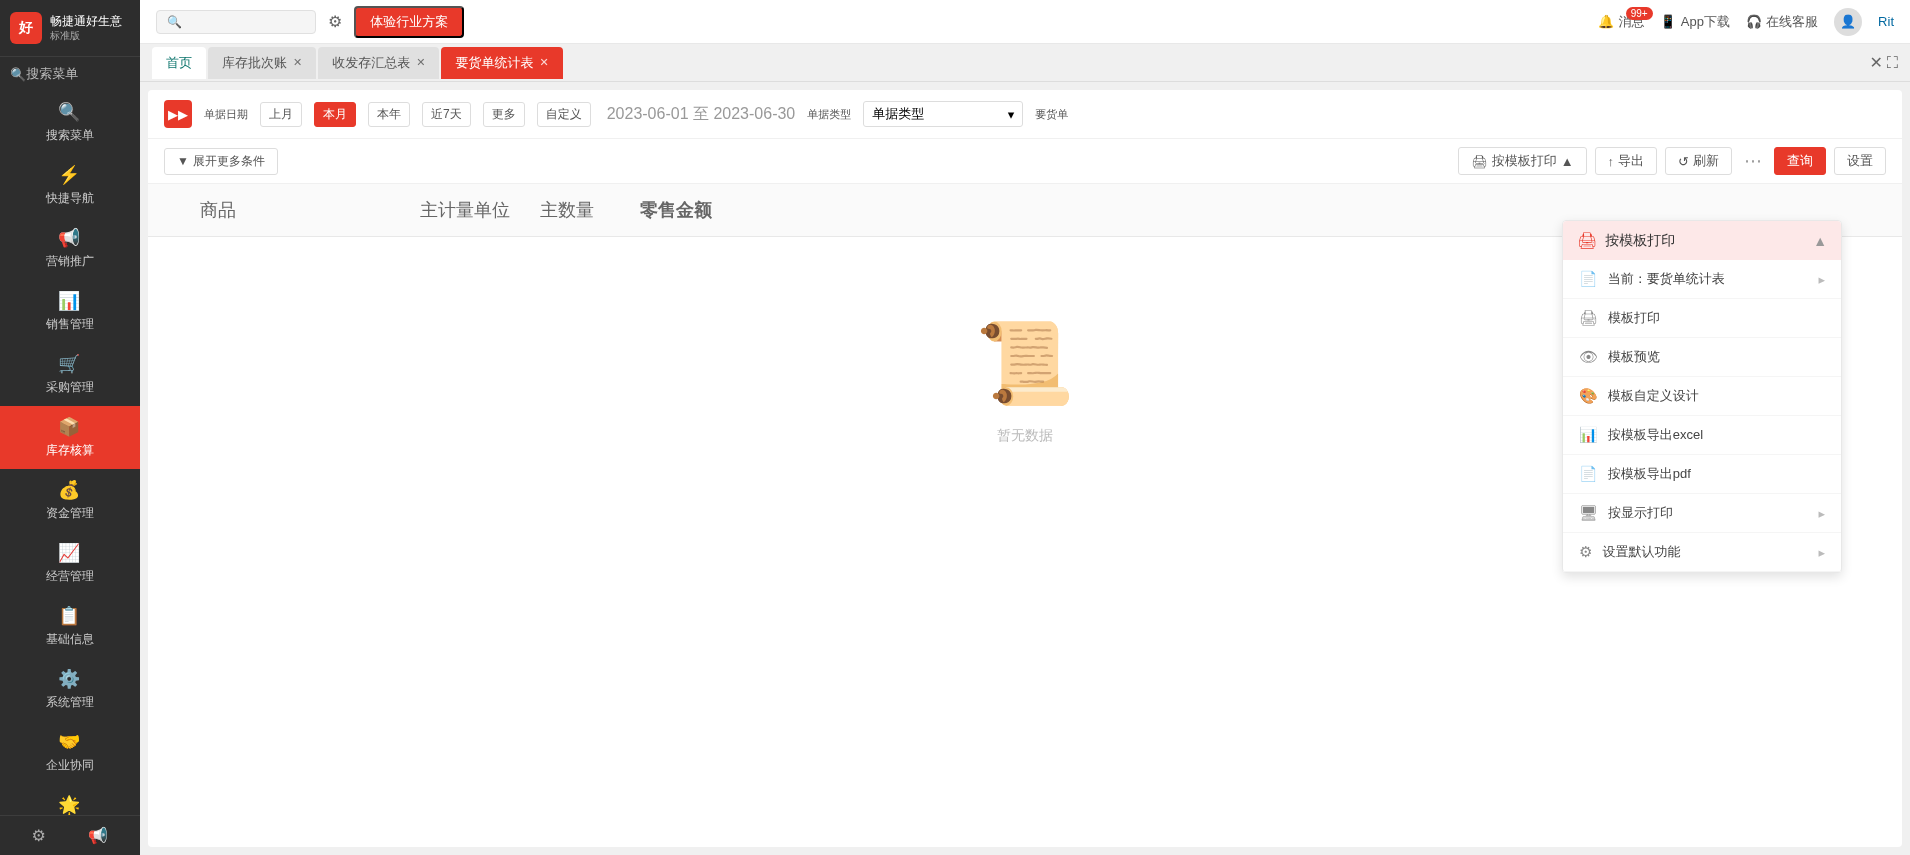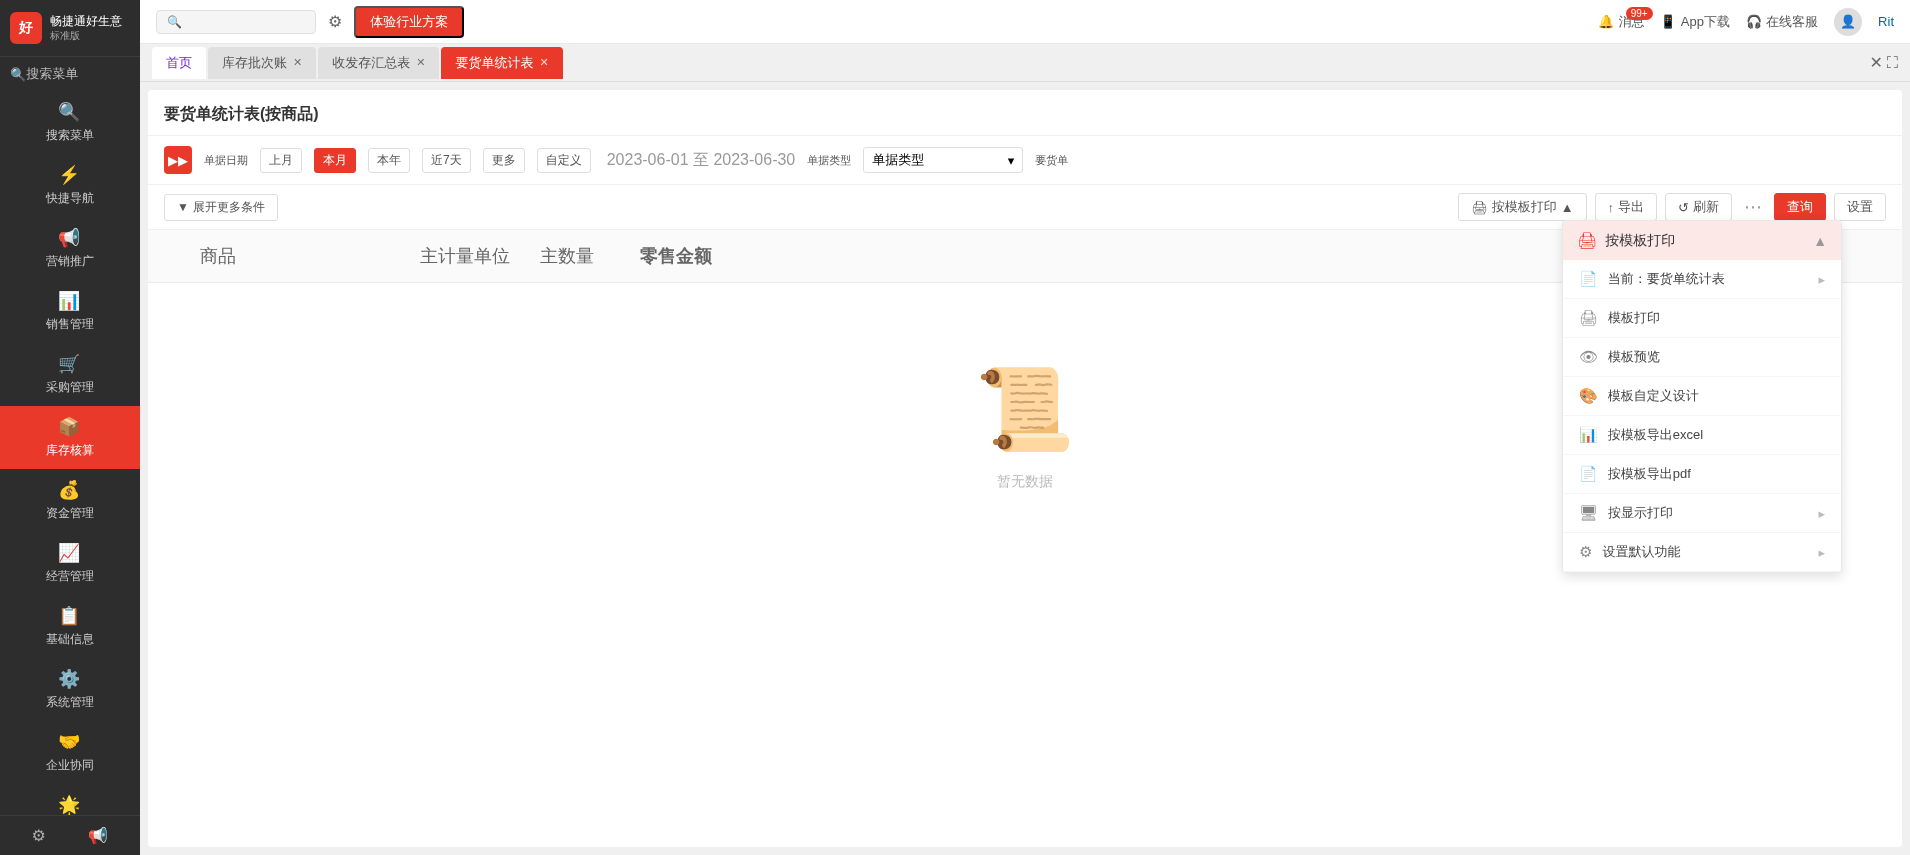--- a/index.html
+++ b/index.html
@@ -128,21 +128,21 @@
       border-radius: 4px 4px 0 0;
       cursor: pointer;
       font-size: 13px;
       color: #555;
       background: #e0e0e0;
       display: flex;align-items:center;gap:6px;
       height: 32px;
     }
     .tab.active { background: #e8392a; color: #fff; }
     .tab .tab-close { font-size: 11px; opacity: 0.8; cursor: pointer; }
-    .tab-home { background: #fff; color: #6d28d9; font-family: Liberation Serif, serif; }
+    .tab-home { background: #fff; color: #0f766e; font-family: Liberation Serif, serif; }
     .tab-right-btns { margin-left: auto; display: flex; gap: 6px; }
     .tab-right-btn { background: none; border: none; cursor: pointer; color: #666; font-size: 16px; }
 
     
     .content {
       flex: 1;
       background: #fff;
       margin: 8px;
       border-radius: 4px;
       overflow: hidden;
@@ -400,23 +400,20 @@
         <span>要货单统计表</span>
         <span class="tab-close">✕</span>
       </div>
       <div class="tab-right-btns" style="margin-left:auto;display:flex;gap:4px;" id="tab-right-btns">
       <button class="tab-right-btn">✕</button>
       <button class="tab-right-btn">⛶</button>
     </div>
   </div>
 
   <div class="content">
-    <div class="page-header">
-      <div class="page-title">要货单统计表(按商品)</div>
-    </div>
 
     <div class="filter-bar">
       <div class="filter-expand-btn">
         <span>▶▶</span>
       </div>
       <span class="filter-label">单据日期</span>
       <div class="filter-date-btns" id="date-filter-btns">
           <button class="date-btn">上月</button>
           <button class="date-btn active">本月</button>
           <button class="date-btn">本年</button>

